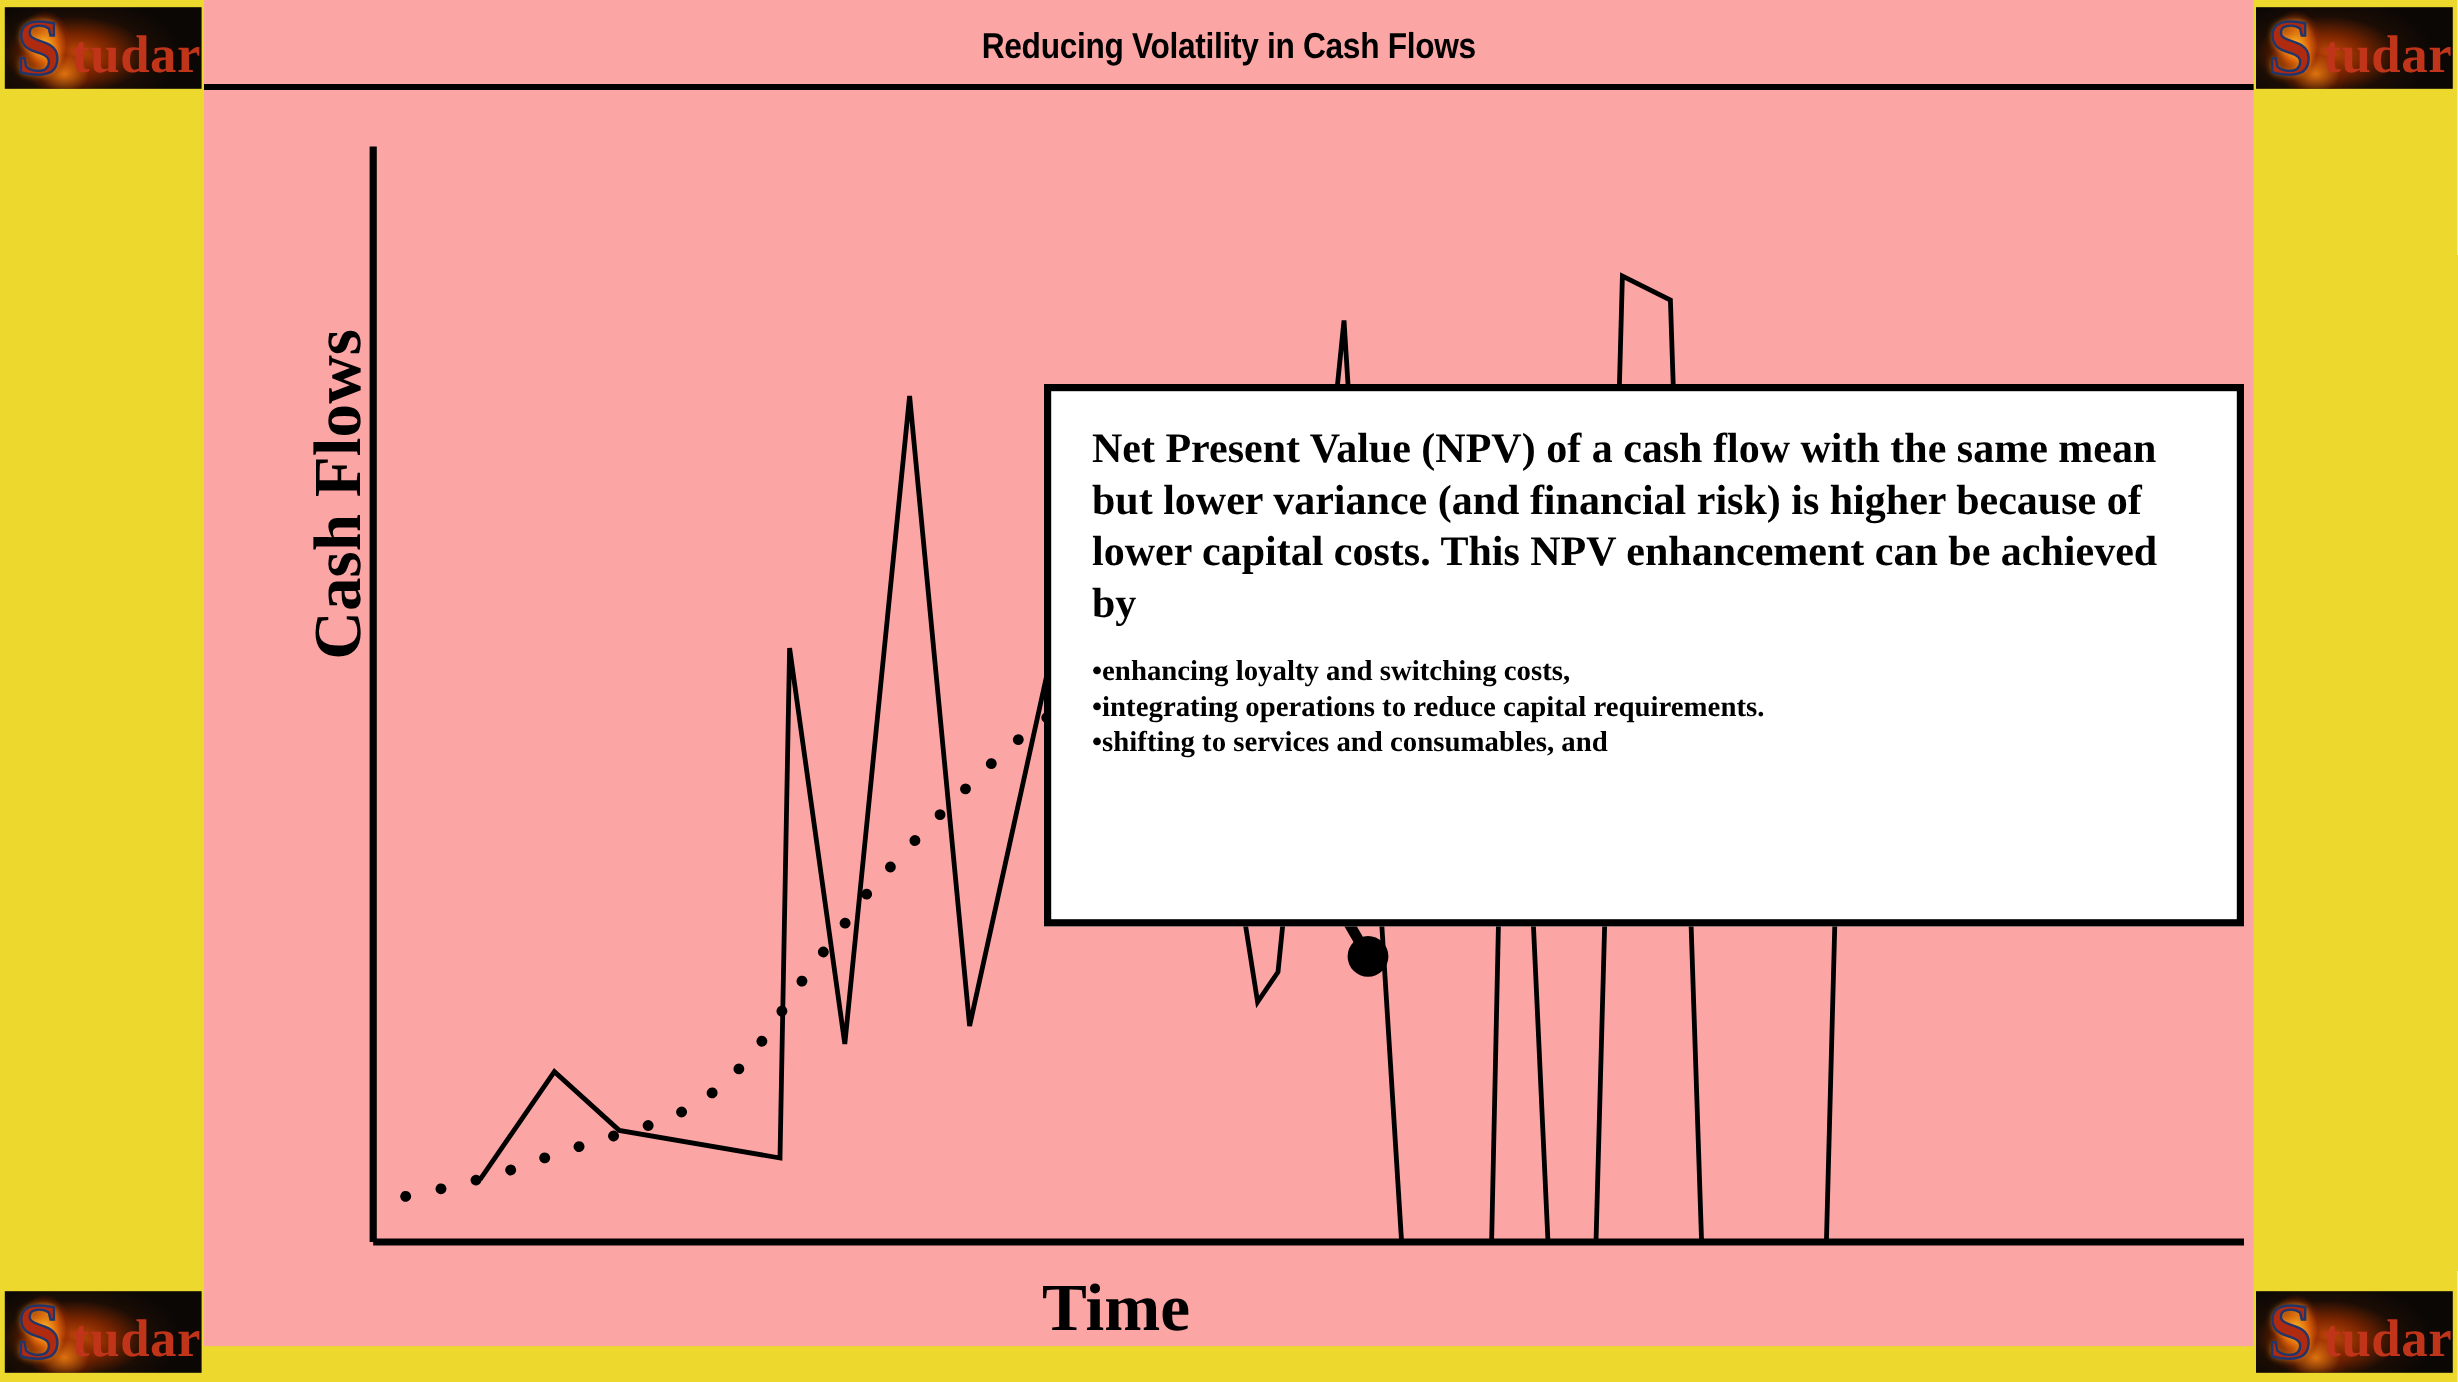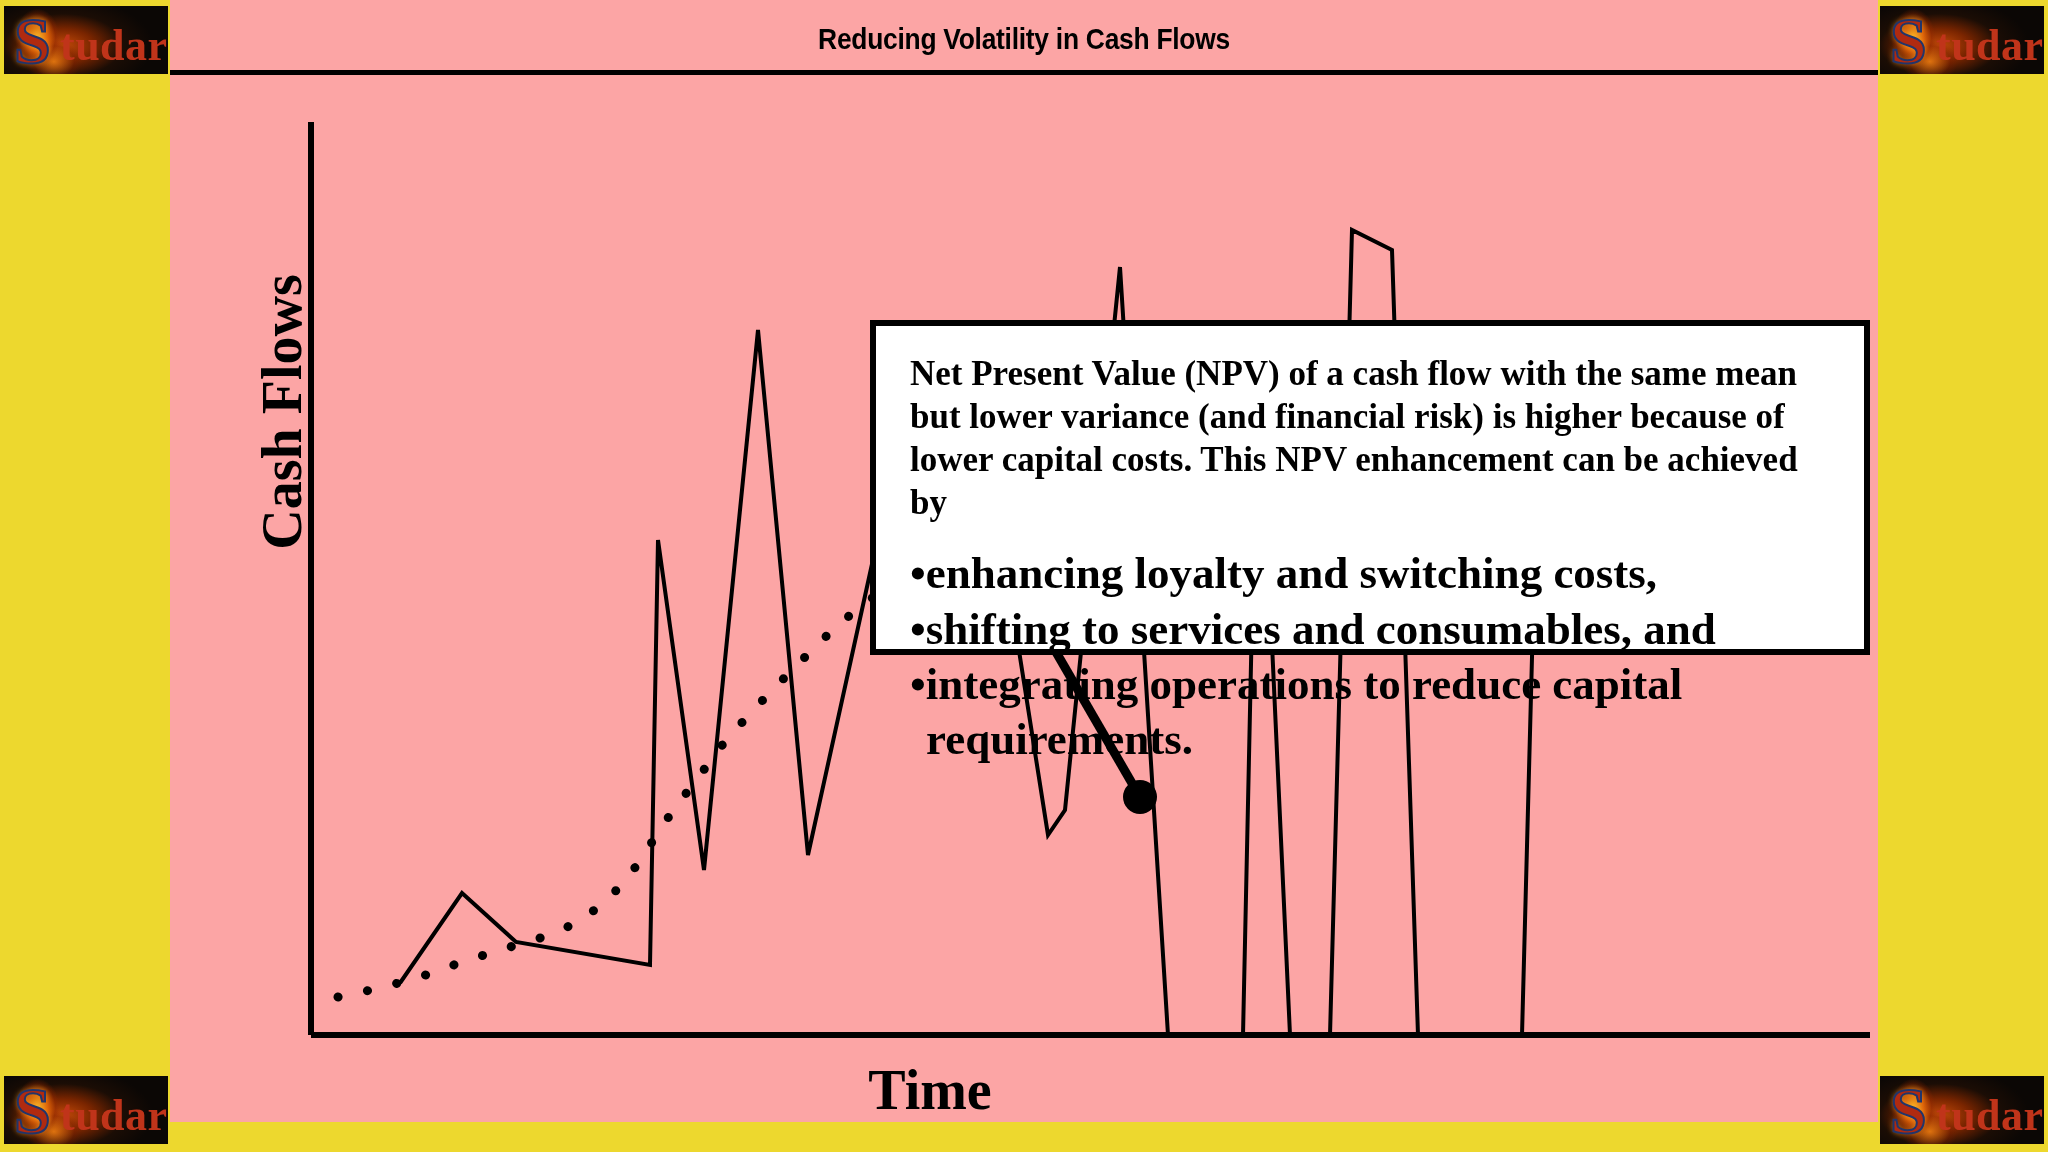--- a/index.html
+++ b/index.html
@@ -96,38 +96,38 @@
     left: 0px;
     top: 0px;
   }
 
   
   #callout-box {
     position: absolute;
     left: 700px;
     top: 320px;
     width: 1000px;
-    height: 335px;
+    height: 452px;
     background: #ffffff;
     border: 6px solid #000000;
     box-sizing: border-box;
     padding: 26px 24px 12px 34px;
   }
   #callout-paragraph {
     font-family: "Liberation Serif", serif;
     font-weight: bold;
     font-size: 35px;
     line-height: 1.23;
     color: #000;
     margin: 0 0 22px 0;
   }
   .callout-bullet {
     font-family: "Liberation Serif", serif;
     font-weight: bold;
-    font-size: 45px;
+    font-size: 24px;
     line-height: 1.23;
     color: #000;
     display: block;
     text-indent: -16px;
     padding-left: 16px;
   }
 
   
   .watermark {
     position: absolute;
@@ -202,22 +202,22 @@
         </defs>
         <line id="arrow-line" x1="970" y1="797" x2="795" y2="495" stroke="#000" stroke-width="9" marker-end="url(#arrowhead)"></line>
         <circle id="arrow-tail-dot" cx="970" cy="797" r="17" fill="#000"></circle>
       </g>
     </svg>
 
     <div id="callout-box">
       <p id="callout-paragraph">Net Present Value (NPV) of a cash flow with the same mean but lower variance (and financial risk) is higher because of lower capital costs. This NPV enhancement can be achieved by</p>
       <div id="callout-bullets">
           <span class="callout-bullet">•enhancing loyalty and switching costs,</span>
+          <span class="callout-bullet">•integrating operations to reduce capital requirements.</span>
           <span class="callout-bullet">•shifting to services and consumables, and</span>
-          <span class="callout-bullet">•integrating operations to reduce capital requirements.</span>
         </div>
     </div>
 
   </div>
 
   <div id="bottom-band"></div>
 
   <div class="watermark wm-tl">
     <div class="wm-flame"></div>
     <div class="wm-s">S</div>

